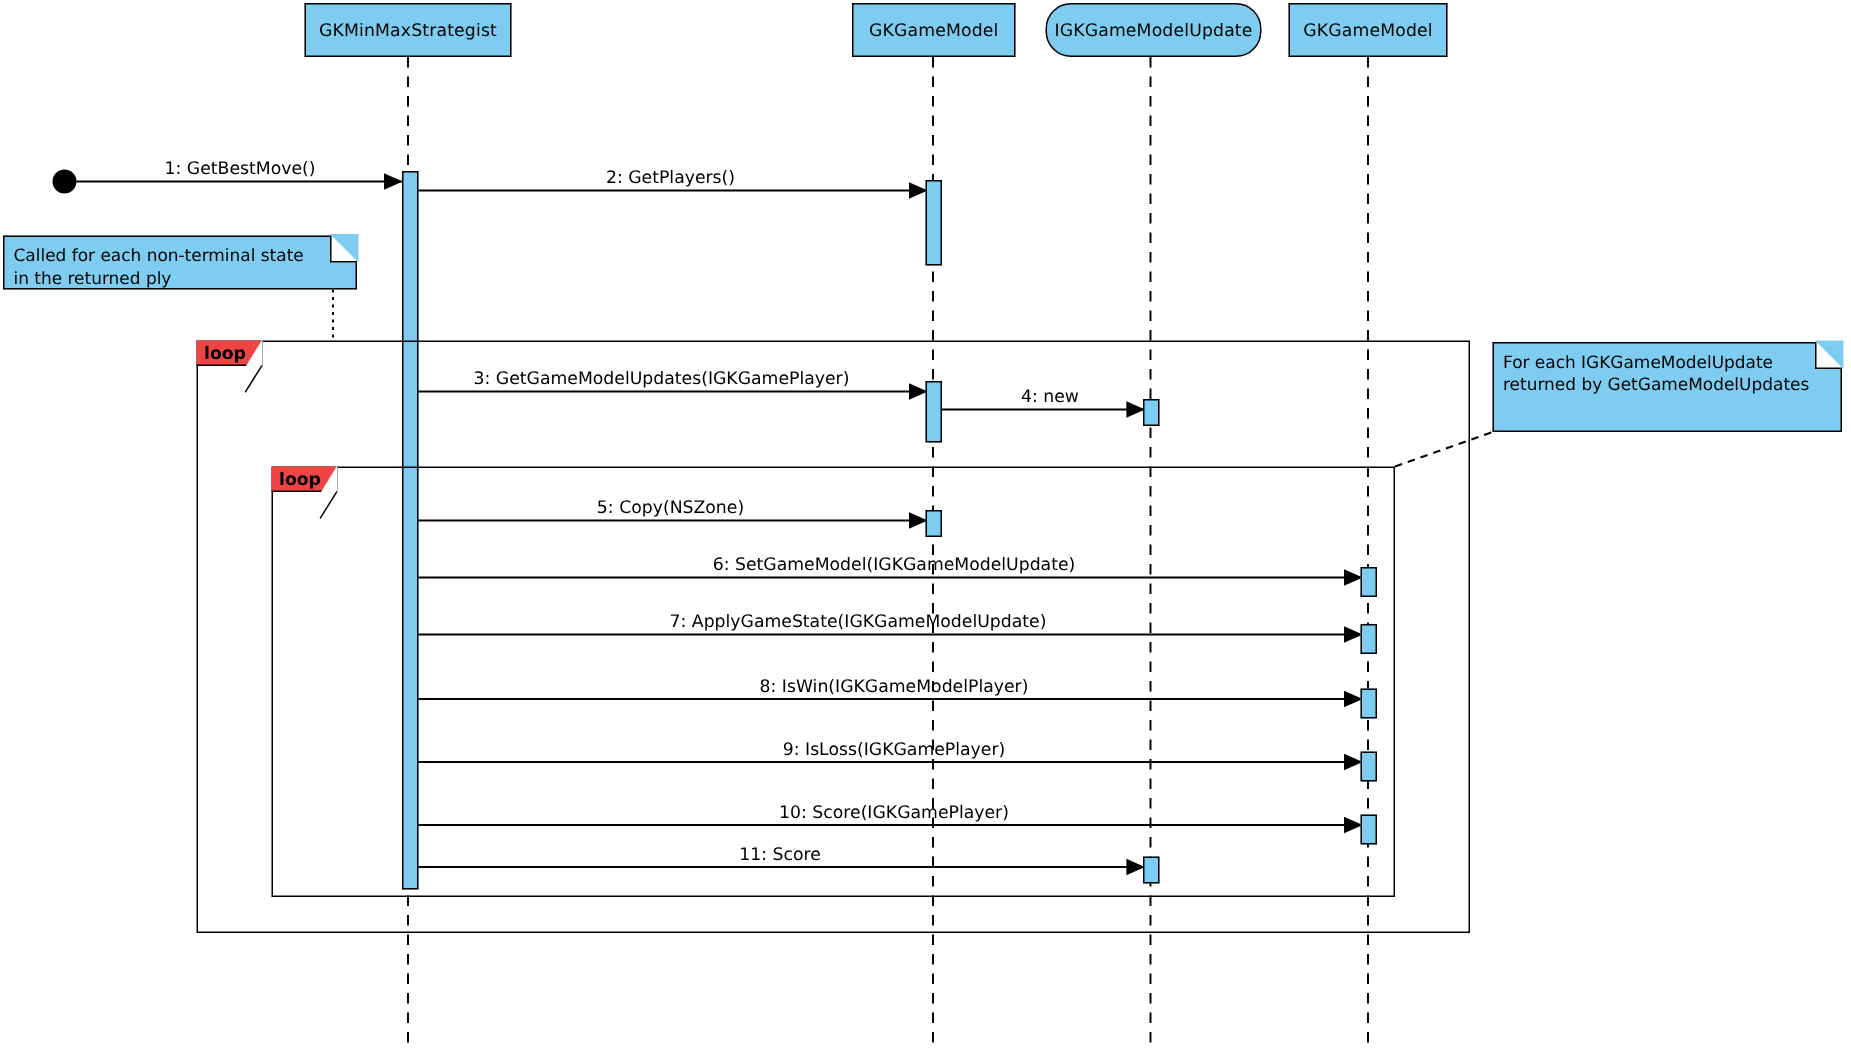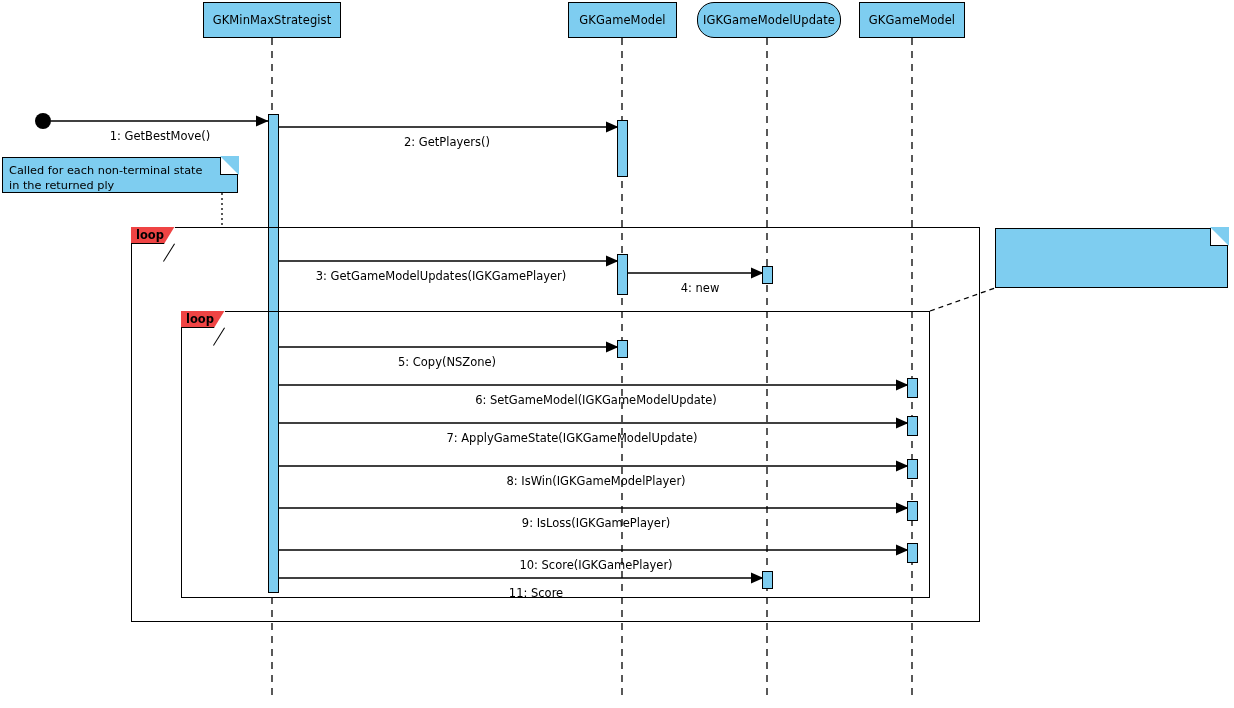--- a/index.html
+++ b/index.html
@@ -41,21 +41,20 @@
     background: #7ecdf0;
     border: 1.4px solid #000000;
     box-sizing: border-box;
   }
   .msg-label {
     position: absolute;
     font-size: 11.5px;
     color: #000000;
     white-space: nowrap;
     transform: translateX(-50%);
-    margin-top: 24px;
   }
   .note {
     position: absolute;
     background: #7ecdf0;
     border: 1.5px solid #000000;
     box-sizing: border-box;
     font-size: 11.3px;
     color: #000000;
     line-height: 15px;
     padding: 5px 8px 4px 6px;
@@ -198,22 +197,23 @@
       <div class="msg-label" style="left: 160px; top: 105px;">1: GetBestMove()</div>
       <div class="msg-label" style="left: 447px; top: 111px;">2: GetPlayers()</div>
       <div class="msg-label" style="left: 441px; top: 245px;">3: GetGameModelUpdates(IGKGamePlayer)</div>
       <div class="msg-label" style="left: 700px; top: 257px;">4: new</div>
       <div class="msg-label" style="left: 447px; top: 331px;">5: Copy(NSZone)</div>
       <div class="msg-label" style="left: 596px; top: 369px;">6: SetGameModel(IGKGameModelUpdate)</div>
       <div class="msg-label" style="left: 572px; top: 407px;">7: ApplyGameState(IGKGameModelUpdate)</div>
       <div class="msg-label" style="left: 596px; top: 450px;">8: IsWin(IGKGameModelPlayer)</div>
       <div class="msg-label" style="left: 596px; top: 492px;">9: IsLoss(IGKGamePlayer)</div>
       <div class="msg-label" style="left: 596px; top: 534px;">10: Score(IGKGamePlayer)</div>
-      <div class="msg-label" style="left: 536px; top: 562px;">11: Score</div>
+      <div class="msg-label" style="left: 520px; top: 562px;">11: Score</div>
     </div>
 
   <div id="notes">
       <div class="note" style="left: 2px; top: 157px; width: 236px; height: 36px;"><span>Called for each non-terminal state
 in the returned ply</span><span class="note-fold"></span></div>
-      <div class="note" style="left: 995px; top: 228px; width: 233px; height: 60px;"><span class="note-fold"></span></div>
+      <div class="note" style="left: 995px; top: 228px; width: 233px; height: 60px;"><span>For each IGKGameModelUpdate
+returned by GetGameModelUpdates</span><span class="note-fold"></span></div>
     </div>
 
 </div>
 
 </body></html>

